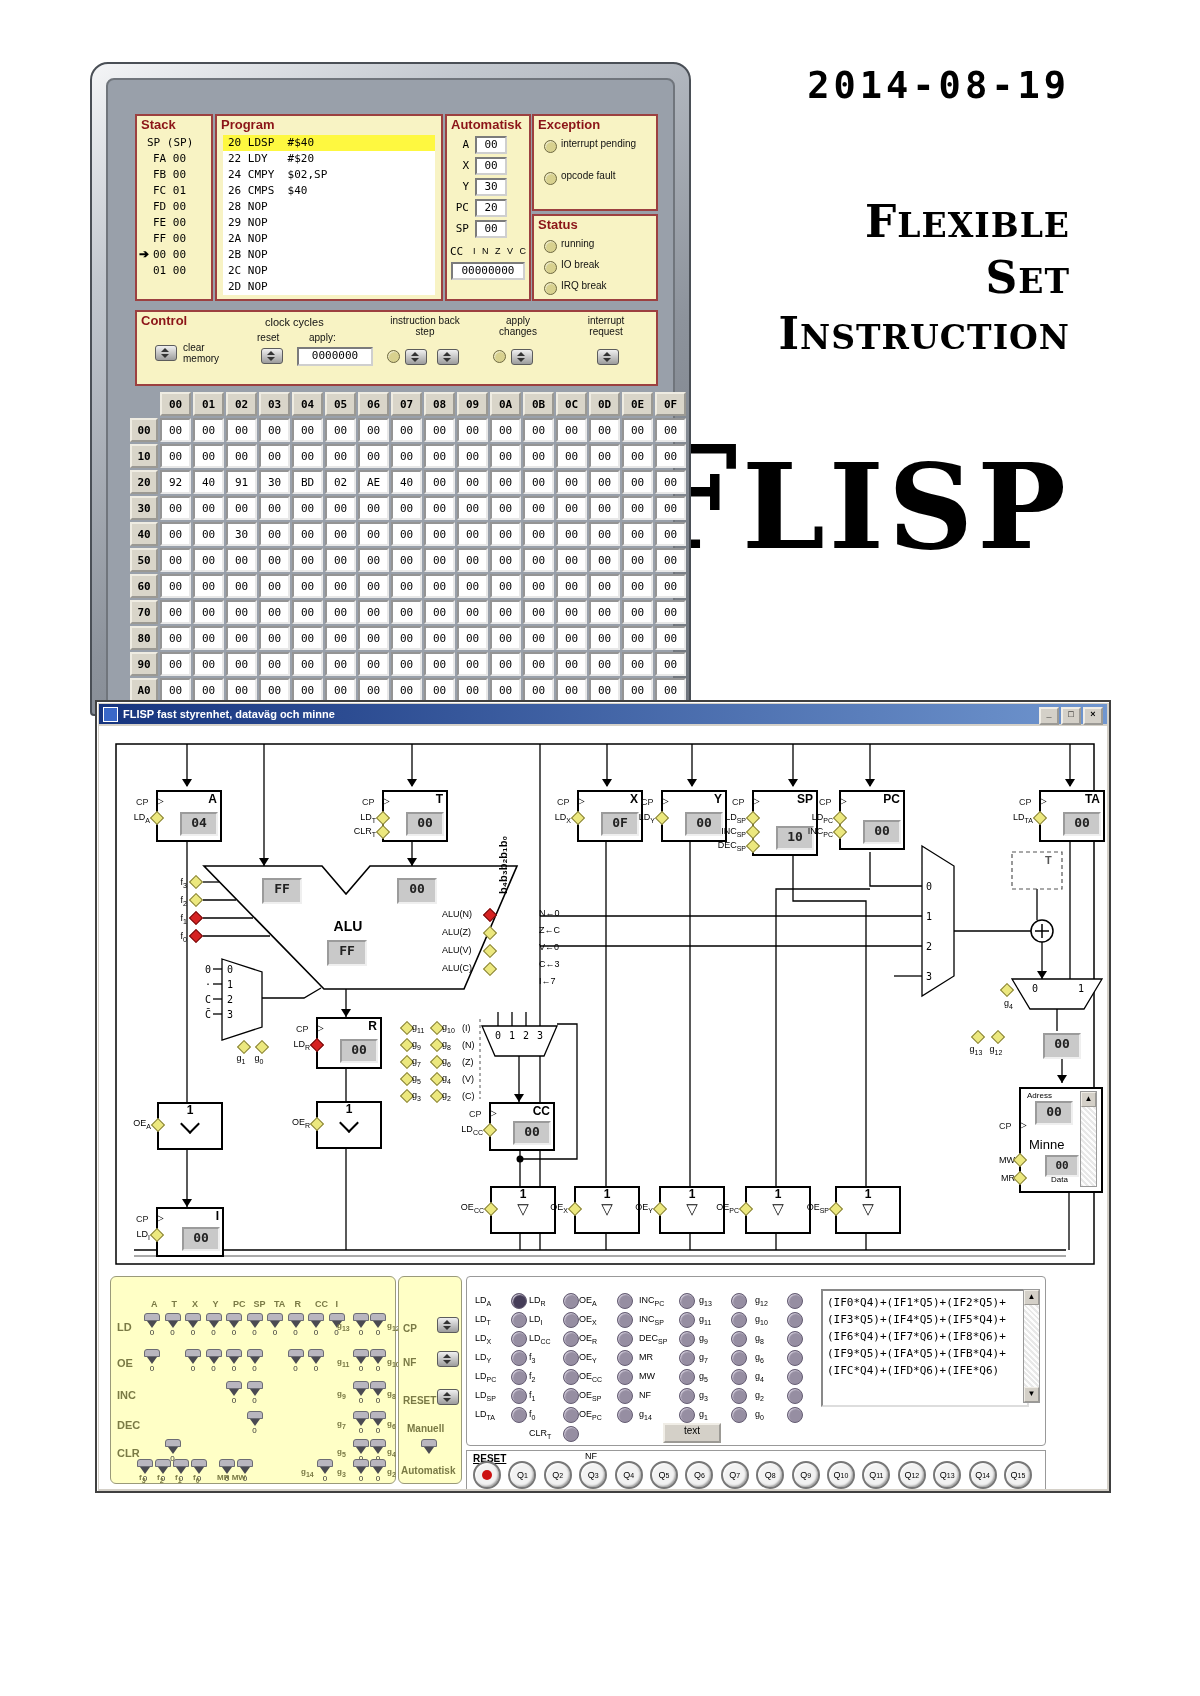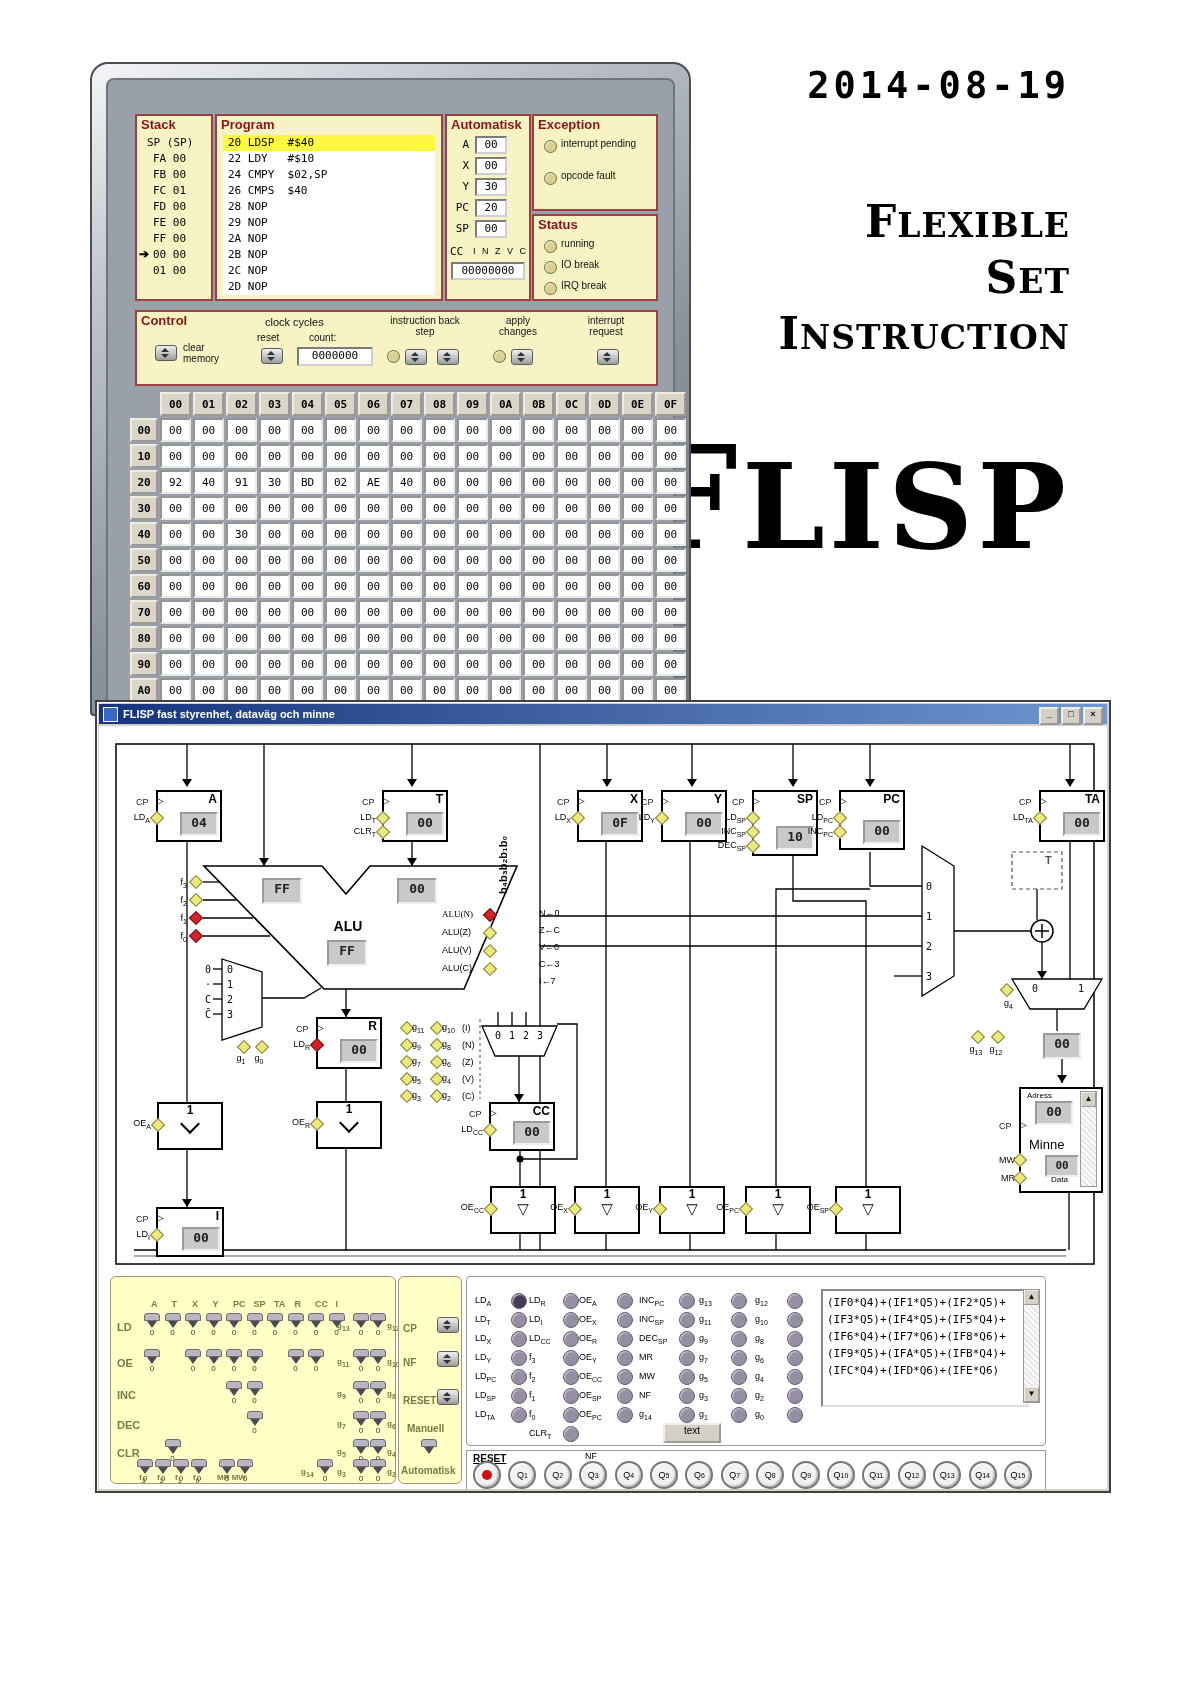--- a/index.html
+++ b/index.html
@@ -129,21 +129,21 @@
         <div class="srow mono" style="left: 16px; top: 116px;">FF 00</div>
         <div class="srow mono" style="left: 16px; top: 132px;">00 00</div>
         <div class="sarrow" style="left: 2px; top: 131px;">➔</div>
         <div class="srow mono" style="left: 16px; top: 148px;">01 00</div>
       </div>
 
     <div class="ypanel" style="left:123px;top:50px;width:224px;height:183px;">
       <div class="ptitle">Program</div>
       <div id="prog-list" class="mono">
           <div class="pline hl">20 LDSP  #$40</div>
-          <div class="pline">22 LDY   #$10</div>
+          <div class="pline">22 LDY   #$20</div>
           <div class="pline">24 CMPY  $02,SP</div>
           <div class="pline">26 CMPS  $40</div>
           <div class="pline">28 NOP</div>
           <div class="pline">29 NOP</div>
           <div class="pline">2A NOP</div>
           <div class="pline">2B NOP</div>
           <div class="pline">2C NOP</div>
           <div class="pline">2D NOP</div>
         </div>
     </div>
@@ -188,21 +188,21 @@
 
     <div class="ypanel" style="left:43px;top:246px;width:519px;height:72px;">
       <div class="ptitle">Control</div>
       <div class="spin" style="left:18px;top:33px;">
           <i class="up"></i>
           <i class="dn"></i>
         </div>
       <div class="lbl2" style="left:46px;top:30px;width:52px;">clear memory</div>
       <div class="lbl2" style="left:128px;top:5px;width:100px;font-size:11px;">clock cycles</div>
       <div class="lbl2" style="left:120px;top:20px;">reset</div>
-      <div class="lbl2" style="left:172px;top:20px;">count:</div>
+      <div class="lbl2" style="left:172px;top:20px;">apply:</div>
       <div class="spin" style="left:124px;top:36px;">
           <i class="up"></i>
           <i class="dn"></i>
         </div>
       <div class="valbox-sim" style="left:160px;top:35px;width:72px;height:15px;">0000000</div>
       <div class="lbl2" style="left:250px;top:3px;width:76px;text-align:center;">instruction back step</div>
       <div class="simled" style="left:250px;top:38px;"></div>
       <div class="spin" style="left:268px;top:37px;">
           <i class="up"></i>
           <i class="dn"></i>
@@ -692,21 +692,21 @@
           <div style="position: absolute; left: 225px; top: 192px; width: 48px; font-weight: bold; font-size: 14px; text-align: center;">ALU</div>
           <div class="valbox" style="position: absolute; left: 228px; top: 214px; width: 36px; height: 22px;">FF</div>
           <div class="dled" style="position: absolute; left: 92px; top: 151px;"></div>
           <div class="sig-lab" style="position: absolute; left: 62px; top: 151px; width: 26px;"><span>f</span><sub>3</sub></div>
           <div class="dled" style="position: absolute; left: 92px; top: 169px;"></div>
           <div class="sig-lab" style="position: absolute; left: 62px; top: 169px; width: 26px;"><span>f</span><sub>2</sub></div>
           <div class="dled red" style="position: absolute; left: 92px; top: 187px;"></div>
           <div class="sig-lab" style="position: absolute; left: 62px; top: 187px; width: 26px;"><span>f</span><sub>1</sub></div>
           <div class="dled red" style="position: absolute; left: 92px; top: 205px;"></div>
           <div class="sig-lab" style="position: absolute; left: 62px; top: 205px; width: 26px;"><span>f</span><sub>0</sub></div>
-          <div class="flagrow" style="position: absolute; left: 343px; top: 183px; font-family: Liberation Serif, serif;">ALU(N)</div>
+          <div class="flagrow" style="position: absolute; left: 343px; top: 183px;">ALU(N)</div>
           <div class="dled red" style="position: absolute; left: 386px; top: 184px;"></div>
           <div class="flagrow" style="position: absolute; left: 343px; top: 201px;">ALU(Z)</div>
           <div class="dled" style="position: absolute; left: 386px; top: 202px;"></div>
           <div class="flagrow" style="position: absolute; left: 343px; top: 219px;">ALU(V)</div>
           <div class="dled" style="position: absolute; left: 386px; top: 220px;"></div>
           <div class="flagrow" style="position: absolute; left: 343px; top: 237px;">ALU(C)</div>
           <div class="dled" style="position: absolute; left: 386px; top: 238px;"></div>
           <div class="flagrow" style="position: absolute; left: 440px; top: 182px;">N←0</div>
           <div class="flagrow" style="position: absolute; left: 440px; top: 199px;">Z←C</div>
           <div class="flagrow" style="position: absolute; left: 440px; top: 216px;">V←0</div>

